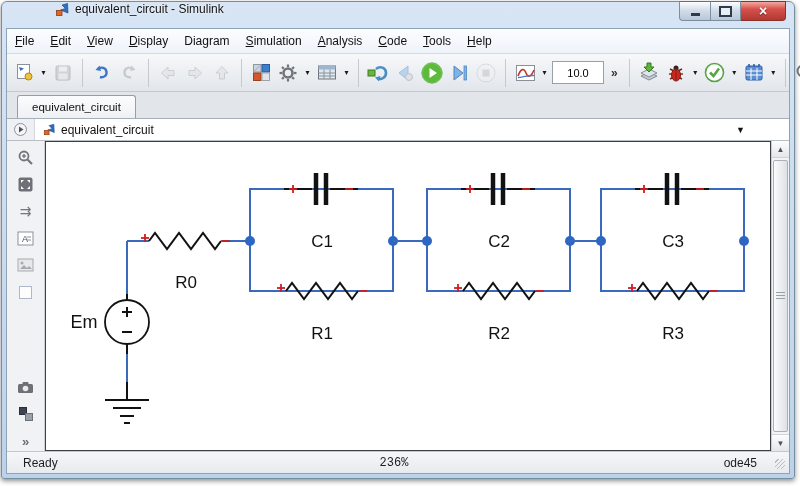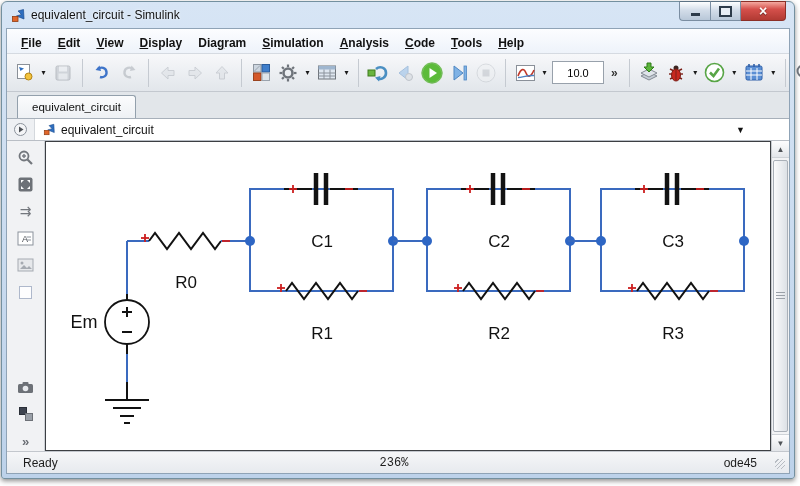--- a/index.html
+++ b/index.html
@@ -3,40 +3,40 @@
 <meta charset="utf-8">
 <style>
   html,body{margin:0;padding:0;}
   body{width:800px;height:486px;position:relative;background:#fff;
        font-family:"Liberation Sans",sans-serif;overflow:hidden;}
   
   .win{position:absolute;left:1px;top:1px;width:792px;height:476px;
        background:linear-gradient(#d7e5f5,#bdd2ea);
        border:1px solid #74909f;border-radius:6px 6px 3px 3px;
        box-shadow:0 2px 5px rgba(0,0,0,.45);}
-  .titlebar{height:26px;display:flex;align-items:center;padding-left:9px;position:relative;}
+  .titlebar{height:26px;display:flex;align-items:flex-start;padding-left:9px;position:relative;margin-left:44px;}
   .title-text{font-size:12px;color:var(--title_text,#111);margin-left:5px;
       text-shadow:0 0 3px #fff;}
   .winbtns{position:absolute;top:-1px;right:8px;display:flex;}
   .wbtn{height:18px;display:flex;align-items:center;justify-content:center;
       background:linear-gradient(#fdfeff,#d3dde9 45%,#b8c7d8);
       border:1px solid #7b8ea2;border-top-color:#5c7284;}
   .wbtn-min{width:30px;border-radius:0 0 0 4px;border-right:none;}
   .wbtn-max{width:29px;}
   .wbtn-close{width:44px;border-radius:0 0 4px 0;border-left:none;
       background:linear-gradient(#f4a9a0,var(--close,#d5504b) 40%,#b13a33);
       border-color:#8c2f27;color:#fff;font-size:14px;font-weight:bold;
       text-shadow:0 1px 1px rgba(0,0,0,.5);}
   .glyph-min{display:block;width:9px;height:3px;background:#2d3b4a;margin-top:7px;}
   .glyph-max{display:block;width:9px;height:7px;border:2px solid #2d3b4a;background:#e8eef5;}
   
   .client{position:absolute;left:4px;right:4px;top:26px;bottom:4px;
       background:#e9edf2;border:1px solid #8fa3b6;display:flex;flex-direction:column;}
   .menubar{height:24px;background:linear-gradient(#fcfdff,#eef3fa);
-      border-bottom:1px solid #d5dae1;display:flex;align-items:flex-end;padding-left:6px;font-weight:bold;}
+      border-bottom:1px solid #d5dae1;display:flex;align-items:center;padding-left:0;}
   .menu-item{font-size:12px;color:#111;padding:3px 8px;cursor:default;}
   .toolbar{height:37px;background:linear-gradient(#f7f8fa,#e2e6eb);
       border-bottom:1px solid #c3c8cf;display:flex;align-items:center;padding:0 5px;gap:3px;}
   .tbtn{width:24px;height:26px;display:flex;align-items:center;justify-content:center;flex:none;}
   .tbtn.dis{opacity:.45;}
   .tsep{width:1px;height:28px;background:#c5cad1;margin:0 4px;flex:none;}
   .caret{font-size:8px;color:#1a1a1a;width:9px;text-align:center;flex:none;}
   .stoptime{width:46px;height:19px;border:1px solid #98a1ab;background:#fff;
       font-size:11px;font-family:"Liberation Sans",sans-serif;text-align:center;flex:none;}
   .ovfl{font-size:12px;font-weight:bold;color:#333;margin:0 4px;flex:none;}

